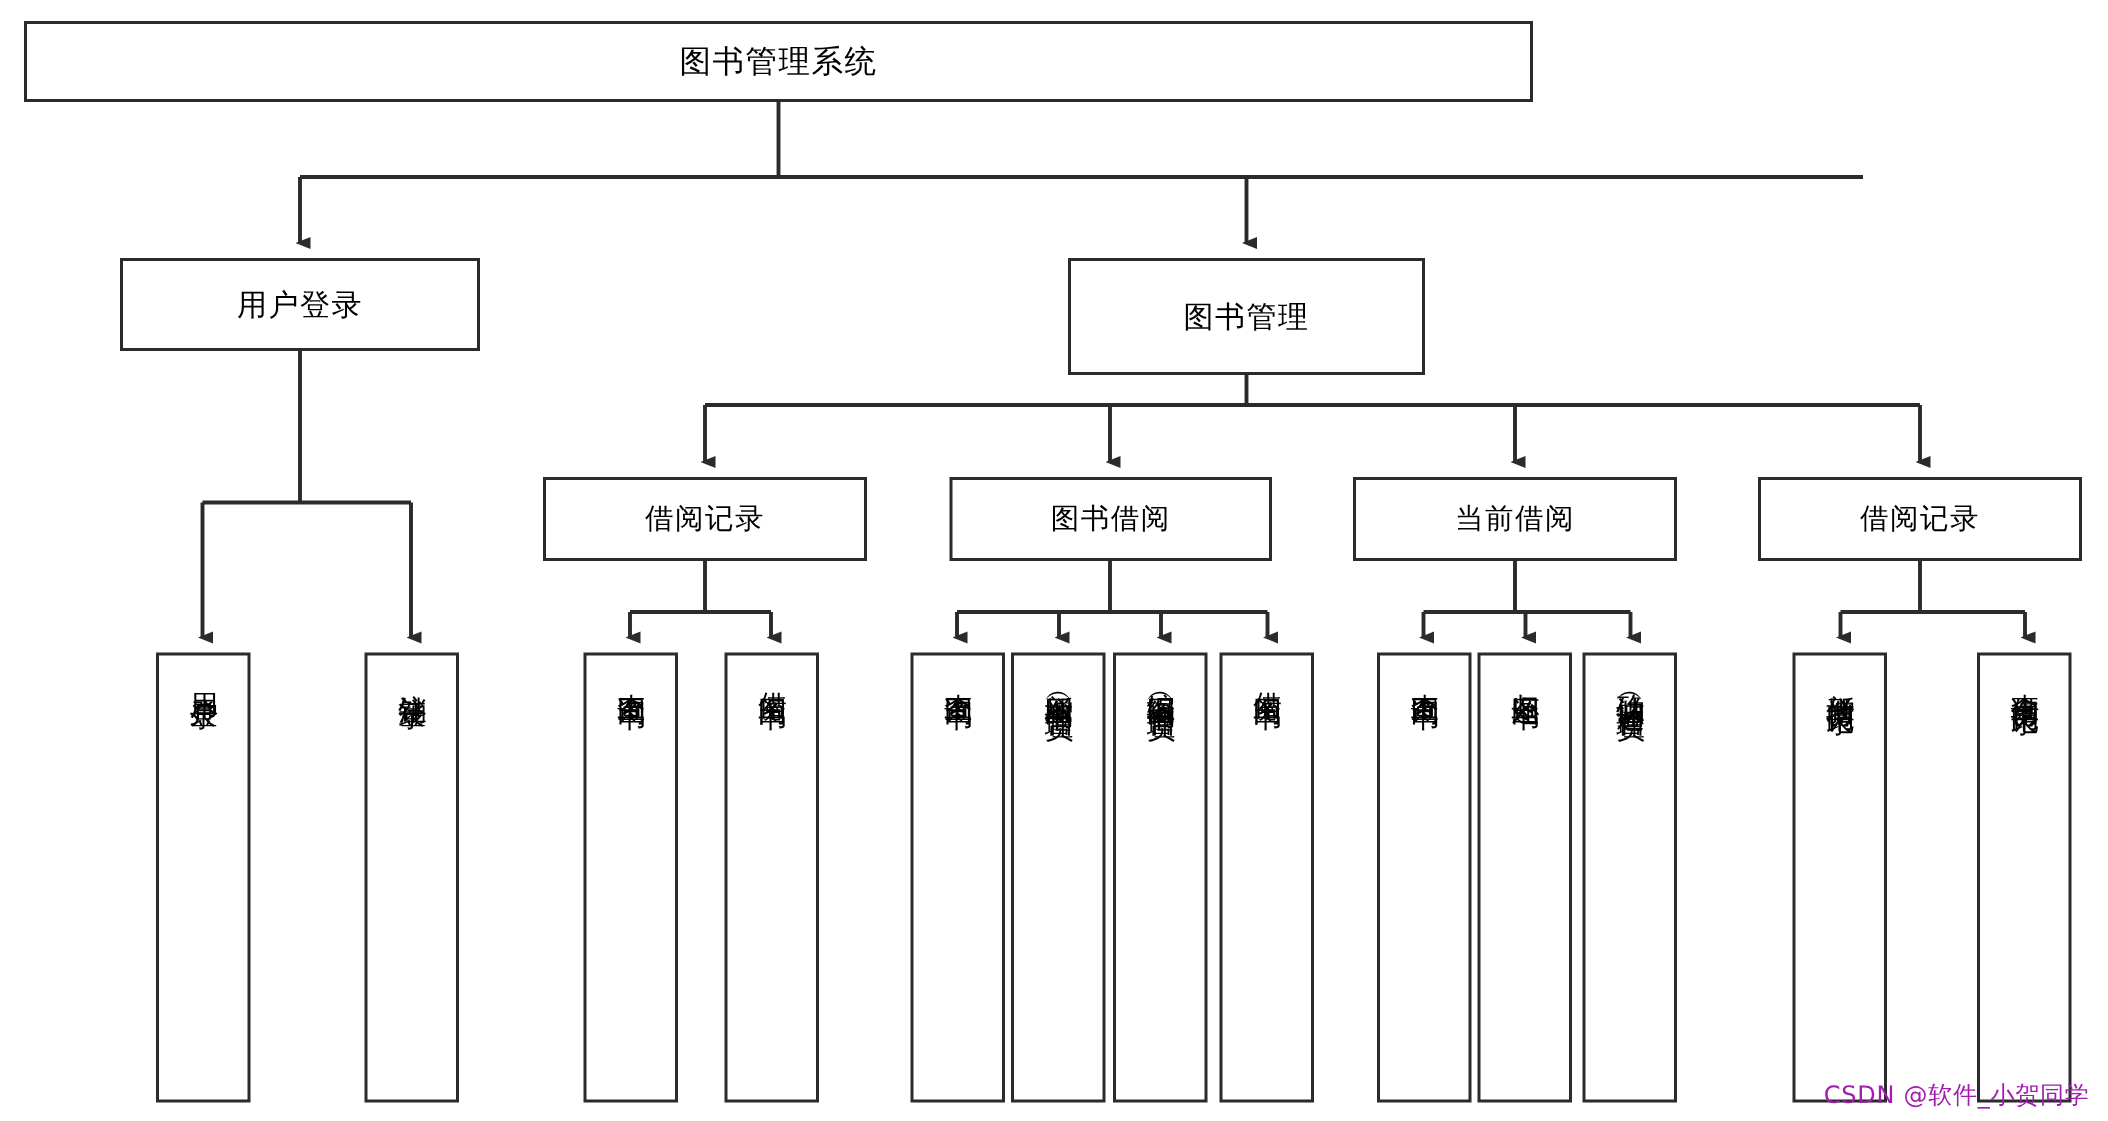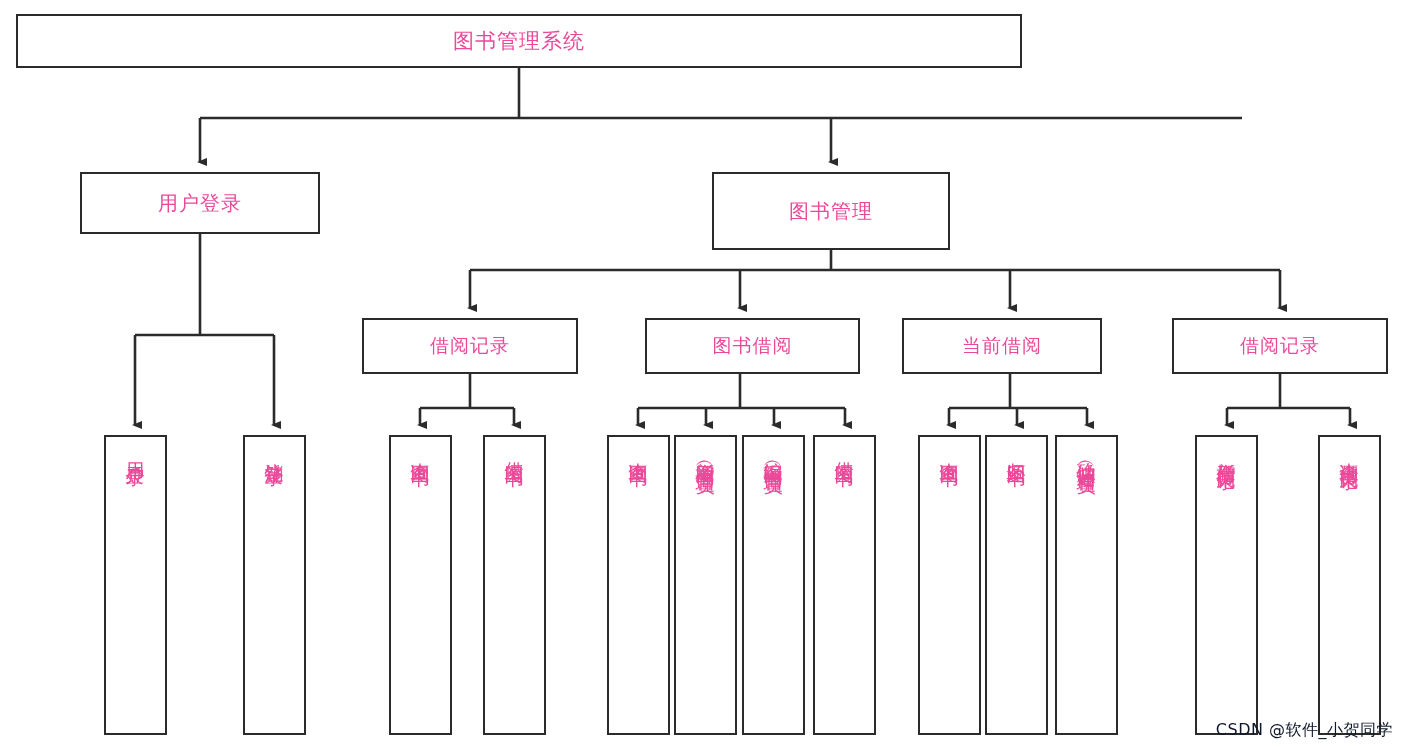--- a/index.html
+++ b/index.html
@@ -27,21 +27,21 @@
     pointer-events: none;
   }
   .node {
     position: absolute;
     box-sizing: border-box;
     background: #ffffff;
     border: 2px solid #2b2b2b;
     display: flex;
     align-items: center;
     justify-content: center;
-    color: #ec4899;
+    color: #000000;
   }
   .node.root {
     font-size: 21px;
   }
   .node.lvl1 {
     font-size: 20px;
   }
   .node.lvl2 {
     font-size: 19px;
   }
@@ -60,21 +60,21 @@
   }
   .htext {
     white-space: nowrap;
     letter-spacing: 1px;
   }
   .watermark {
     position: absolute;
     right: 12px;
     bottom: 6px;
     font-size: 16px;
-    color: #0f172a;
+    color: #a21caf;
     white-space: nowrap;
     letter-spacing: 0.5px;
   }
 </style>
 </head>
 <body>
 
 <div id="canvas">
 
   <svg class="edges" viewBox="0 0 1405 747" xmlns="http://www.w3.org/2000/svg">
@@ -134,24 +134,24 @@
   <div class="node lvl1" style="left:80px; top:172px; width:240px; height:62px;">
     <span class="htext">用户登录</span>
   </div>
   <div class="node lvl1" style="left:712px; top:172px; width:238px; height:78px;">
     <span class="htext">图书管理</span>
   </div>
 
   <div class="node lvl2" style="left:362px; top:318px; width:216px; height:56px;">
     <span class="htext">借阅记录</span>
   </div>
-  <div class="node lvl2" style="left:633px; top:318px; width:215px; height:56px;margin-left:12px;">
+  <div class="node lvl2" style="left:633px; top:318px; width:215px; height:56px;">
     <span class="htext">图书借阅</span>
   </div>
-  <div class="node lvl2" style="left:902px; top:318px; width:200px; height:56px;">
+  <div class="node lvl2" style="left:902px; top:318px; width:216px; height:56px;">
     <span class="htext">当前借阅</span>
   </div>
   <div class="node lvl2" style="left:1172px; top:318px; width:216px; height:56px;">
     <span class="htext">借阅记录</span>
   </div>
 
   <div class="node leaf" style="left:104px; top:435px; width:63px; height:300px;">
     <span class="vtext">用户登录</span>
   </div>
   <div class="node leaf" style="left:243px; top:435px; width:63px; height:300px;">

